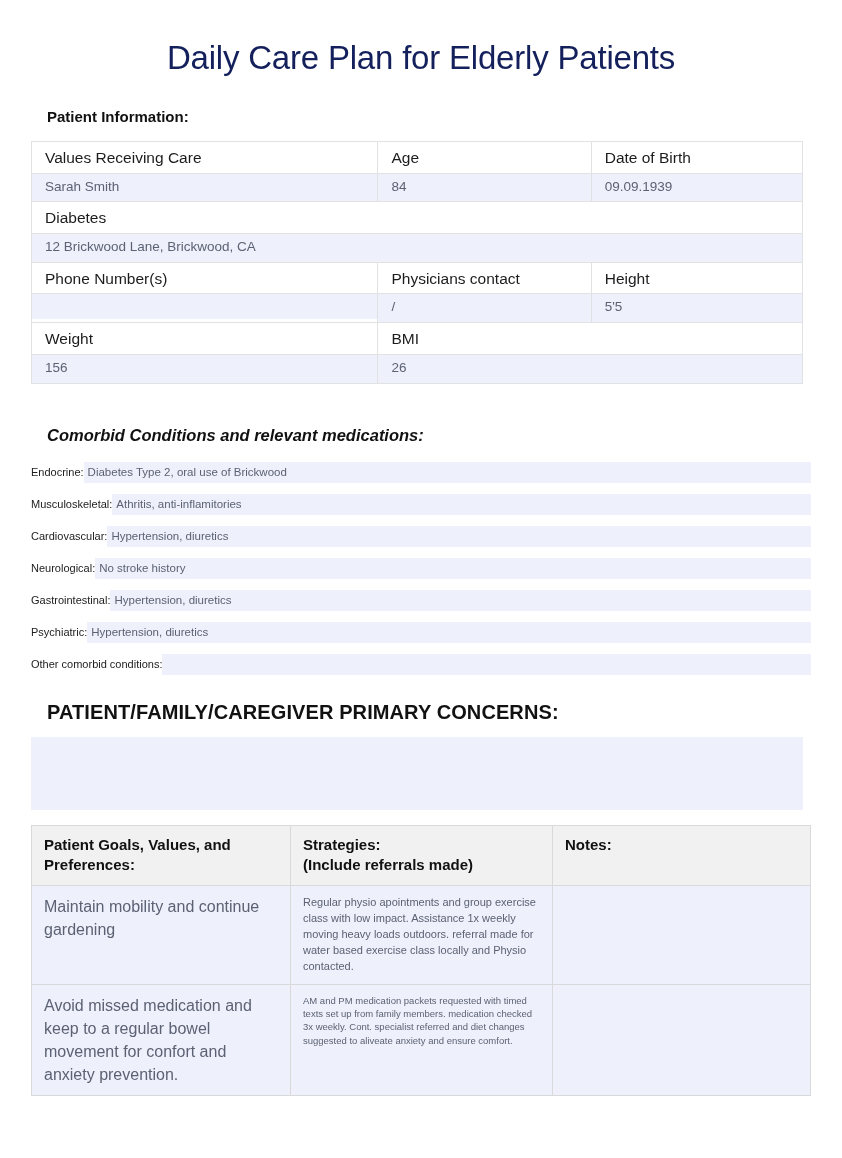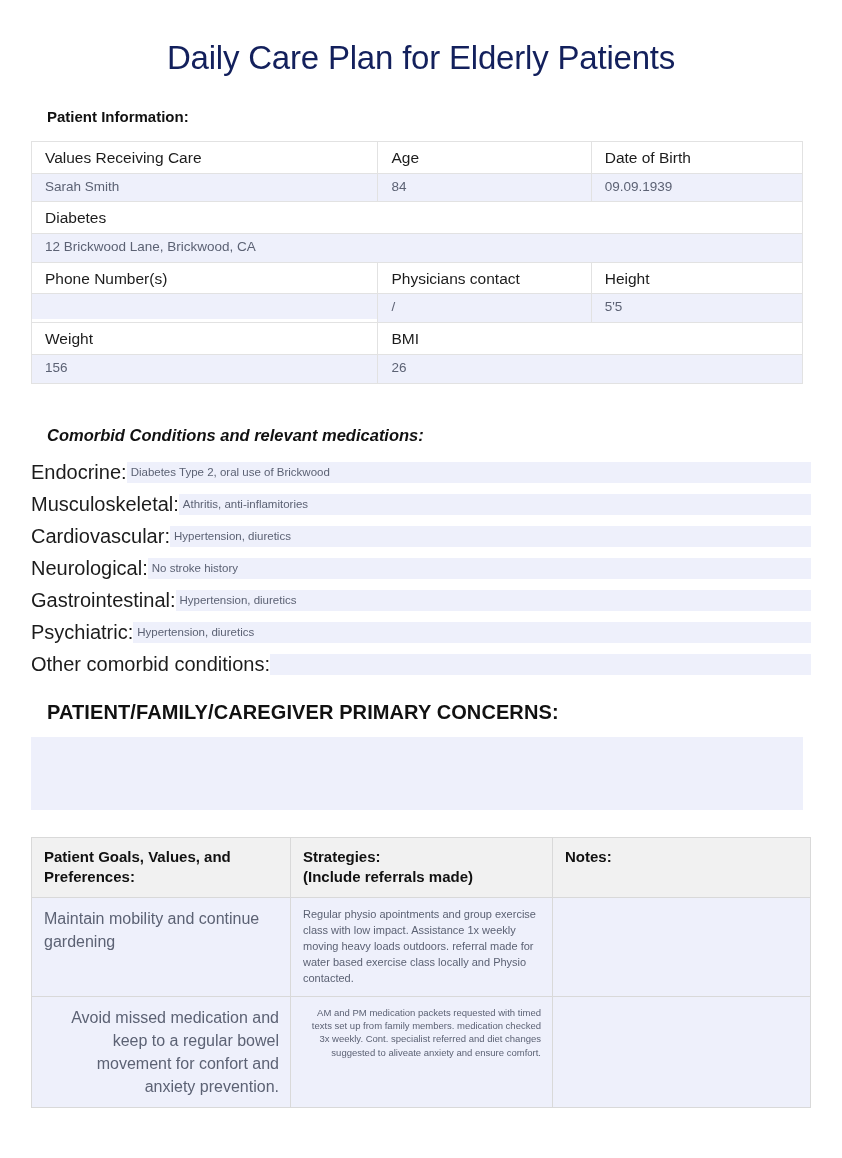--- a/index.html
+++ b/index.html
@@ -81,21 +81,21 @@
 
   
   .cond-list { margin-top: 17px; }
   .cond-row {
     display: flex;
     align-items: flex-end;
     margin-bottom: 11px;
     height: 21px;
   }
   .cond-label {
-    font-size: 20px;
+    font-size: 11px;
     color: #1c1c1c;
     white-space: nowrap;
     line-height: 21px;
     flex: 0 0 auto;
   }
   .cond-value {
     background: #eef0fb;
     flex: 1 1 auto;
     height: 21px;
     line-height: 21px;
@@ -111,21 +111,21 @@
     margin-top: 13px;
     width: 772px;
     height: 73px;
     background: #eef0fb;
   }
 
   
   .goals-table {
     width: 780px;
     border-collapse: collapse;
-    margin-top: 27px;
+    margin-top: 15px;
     border: 1px solid #d8d8d8;
     table-layout: fixed;
   }
   .goals-table th, .goals-table td {
     border: 1px solid #d9d9d9;
     vertical-align: top;
     padding: 9px 11px 9px 12px;
     text-align: left;
   }
   .goals-table th {
@@ -153,21 +153,21 @@
     padding-top: 10px;
   }
   .strategy-cell.small {
     font-size: 9.5px;
     line-height: 1.42;
   }
   .notes-cell {
     background: #eef0fb;
   }
   .row-1 td { height: 85px; }
-  .row-2 td { height: 82px; text-align: right; }
+  .row-2 td { height: 82px; }
 </style>
 </head>
 <body>
 
 <div class="page">
 
   <h1 class="doc-title">Daily Care Plan for Elderly Patients</h1>
 
   <div class="section-label">Patient Information:</div>
 

